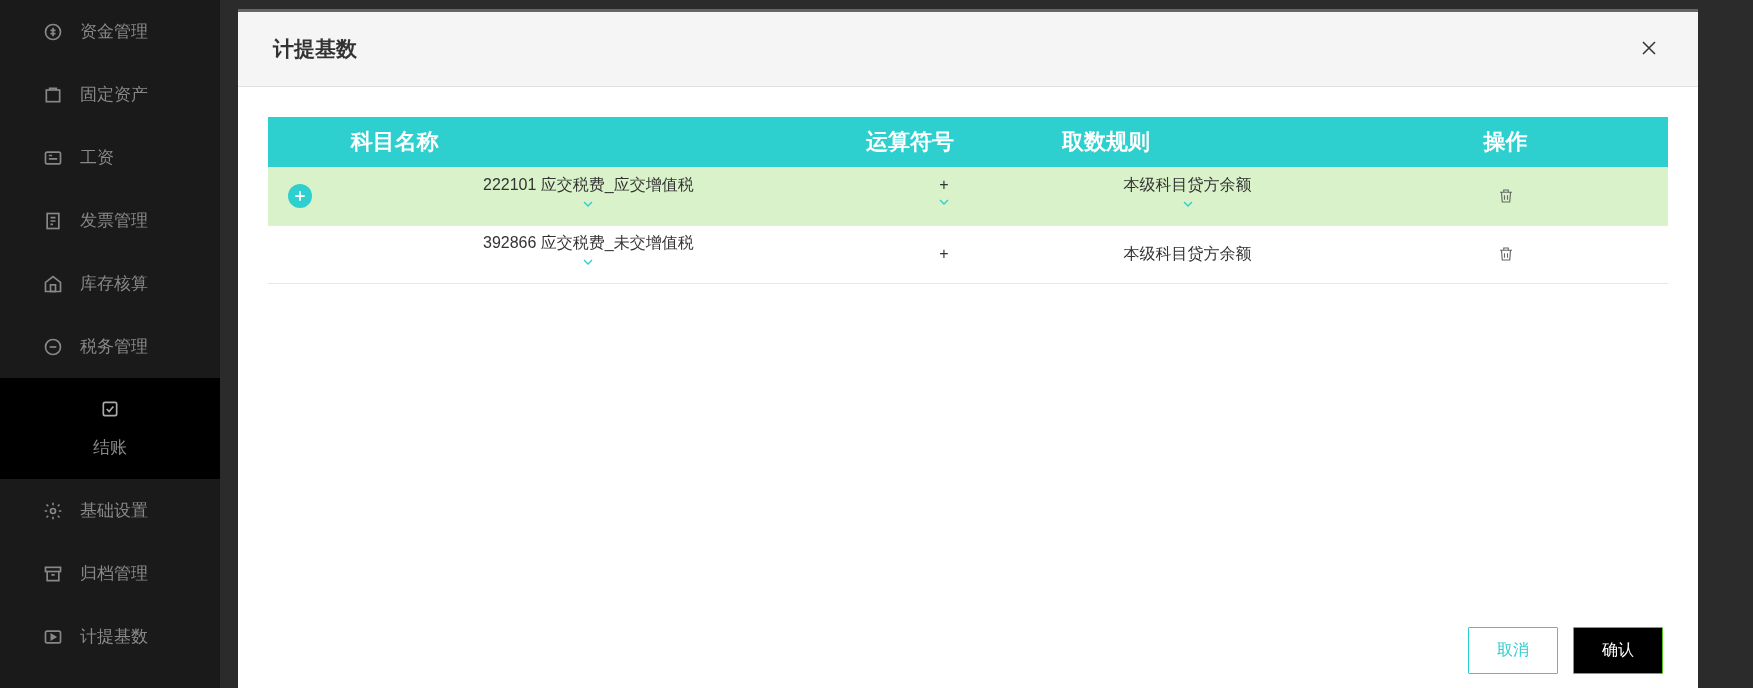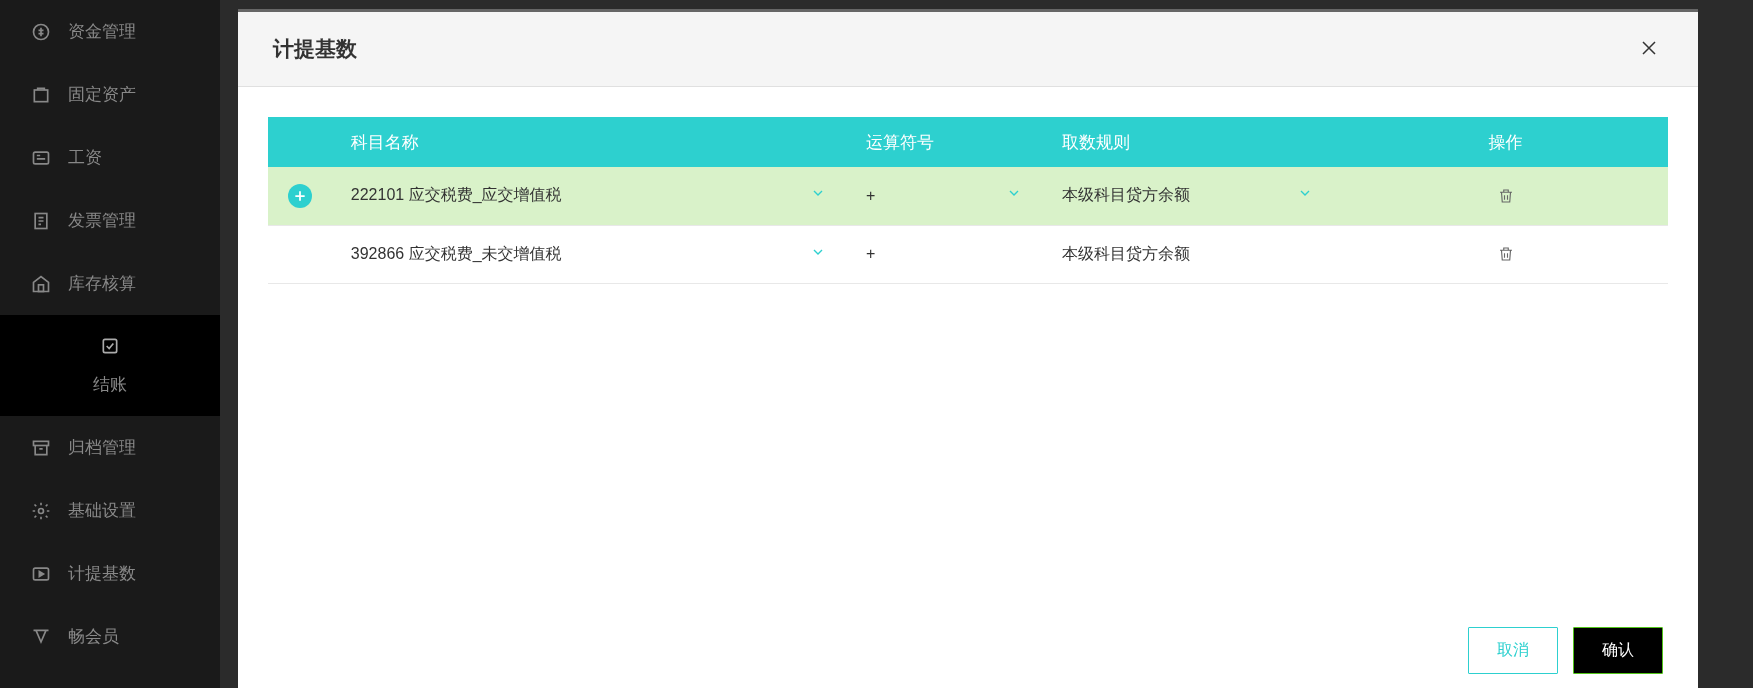--- a/index.html
+++ b/index.html
@@ -21,21 +21,21 @@
       top: 0;
       width: 220px;
       height: 688px;
       background: #1a1a1a;
       color: #888;
       padding-top: 0;
     }
     .sidebar-item {
       display: flex;
       align-items: center;
-      padding: 20px 30px;
+      padding: 20px 42px;
       font-size: 17px;
       cursor: pointer;
       gap: 16px;
     }
     .sidebar-item.active {
       background: #000;
       flex-direction: column;
     }
     .sidebar-icon {
       width: 22px;
@@ -92,22 +92,22 @@
       width: 100%;
       border-collapse: collapse;
     }
     .table-header {
       background: #2dd0cf;
       height: 50px;
     }
     .table-header th {
       text-align: left;
       color: #fff;
-      font-size: 17px;
-      font-weight: 400;
+      font-size: 22px;
+      font-weight: 700;
       padding: 0 10px;
     }
     .th-add { width: 65px; }
     .th-subject { width: 460px; padding-left: 10px; }
     .th-operator { width: 175px; }
     .th-rule { width: 260px; }
     .th-action { width: 290px; text-align: center !important; }
     .table-row {
       height: 58px;
       border-bottom: 1px solid #e8e8e8;
@@ -131,20 +131,21 @@
       justify-content: center;
       cursor: pointer;
       font-size: 18px;
       margin-left: 10px;
     }
     .select-cell {
       display: flex;
       align-items: center;
       justify-content: space-between;
       padding-right: 20px;
+      flex-direction: column;
     }
     .chevron {
       color: #2dd0cf;
       font-size: 18px;
     }
     .delete-btn {
       display: flex;
       justify-content: center;
       align-items: center;
       cursor: pointer;
@@ -227,46 +228,55 @@
   </div>
   <div class="sidebar-item">
     <span class="sidebar-icon">
       <svg width="20" height="20" viewBox="0 0 24 24" fill="none" stroke="#888" stroke-width="2">
           <path d="M3 21V10l9-7 9 7v11H3z"></path>
           <rect x="9" y="13" width="6" height="8"></rect>
         </svg>
     </span>
     <span>库存核算</span>
   </div>
+  <div class="sidebar-item">
+    <span class="sidebar-icon">
+      <svg width="20" height="20" viewBox="0 0 24 24" fill="none" stroke="#888" stroke-width="2">
+          <circle cx="12" cy="12" r="9"></circle>
+          <path d="M8 12h8"></path>
+        </svg>
+    </span>
+    <span>税务管理</span>
+  </div>
   <div class="sidebar-item active">
     <span class="sidebar-icon">
       <svg width="20" height="20" viewBox="0 0 24 24" fill="none" stroke="#aaa" stroke-width="2">
           <rect x="4" y="4" width="16" height="16" rx="2"></rect>
           <path d="M8 12l3 3 5-6"></path>
         </svg>
     </span>
     <span>结账</span>
   </div>
   <div class="sidebar-item">
     <span class="sidebar-icon">
       <svg width="20" height="20" viewBox="0 0 24 24" fill="none" stroke="#888" stroke-width="2">
+          <circle cx="12" cy="12" r="3"></circle>
+          <path d="M12 2v3M12 19v3M4.2 4.2l2.1 2.1M17.7 17.7l2.1 2.1M2 12h3M19 12h3M4.2 19.8l2.1-2.1M17.7 6.3l2.1-2.1"></path>
+        </svg>
+    </span>
+    <span>基础设置</span>
+  </div>
+  <div class="sidebar-item">
+    <span class="sidebar-icon">
+      <svg width="20" height="20" viewBox="0 0 24 24" fill="none" stroke="#888" stroke-width="2">
           <rect x="3" y="4" width="18" height="5"></rect>
           <path d="M5 9v11h14V9M10 13h4"></path>
         </svg>
     </span>
     <span>归档管理</span>
-  </div>
-  <div class="sidebar-item">
-    <span class="sidebar-icon">
-      <svg width="20" height="20" viewBox="0 0 24 24" fill="none" stroke="#888" stroke-width="2">
-          <circle cx="12" cy="12" r="3"></circle>
-          <path d="M12 2v3M12 19v3M4.2 4.2l2.1 2.1M17.7 17.7l2.1 2.1M2 12h3M19 12h3M4.2 19.8l2.1-2.1M17.7 6.3l2.1-2.1"></path>
-        </svg>
-    </span>
-    <span>基础设置</span>
   </div>
   <div class="sidebar-item">
     <span class="sidebar-icon">
       <svg width="20" height="20" viewBox="0 0 24 24" fill="none" stroke="#888" stroke-width="2">
           <rect x="3" y="5" width="18" height="14" rx="2"></rect>
           <path d="M10 9l5 3-5 3V9z" fill="#888"></path>
         </svg>
     </span>
     <span>计提基数</span>
   </div>

